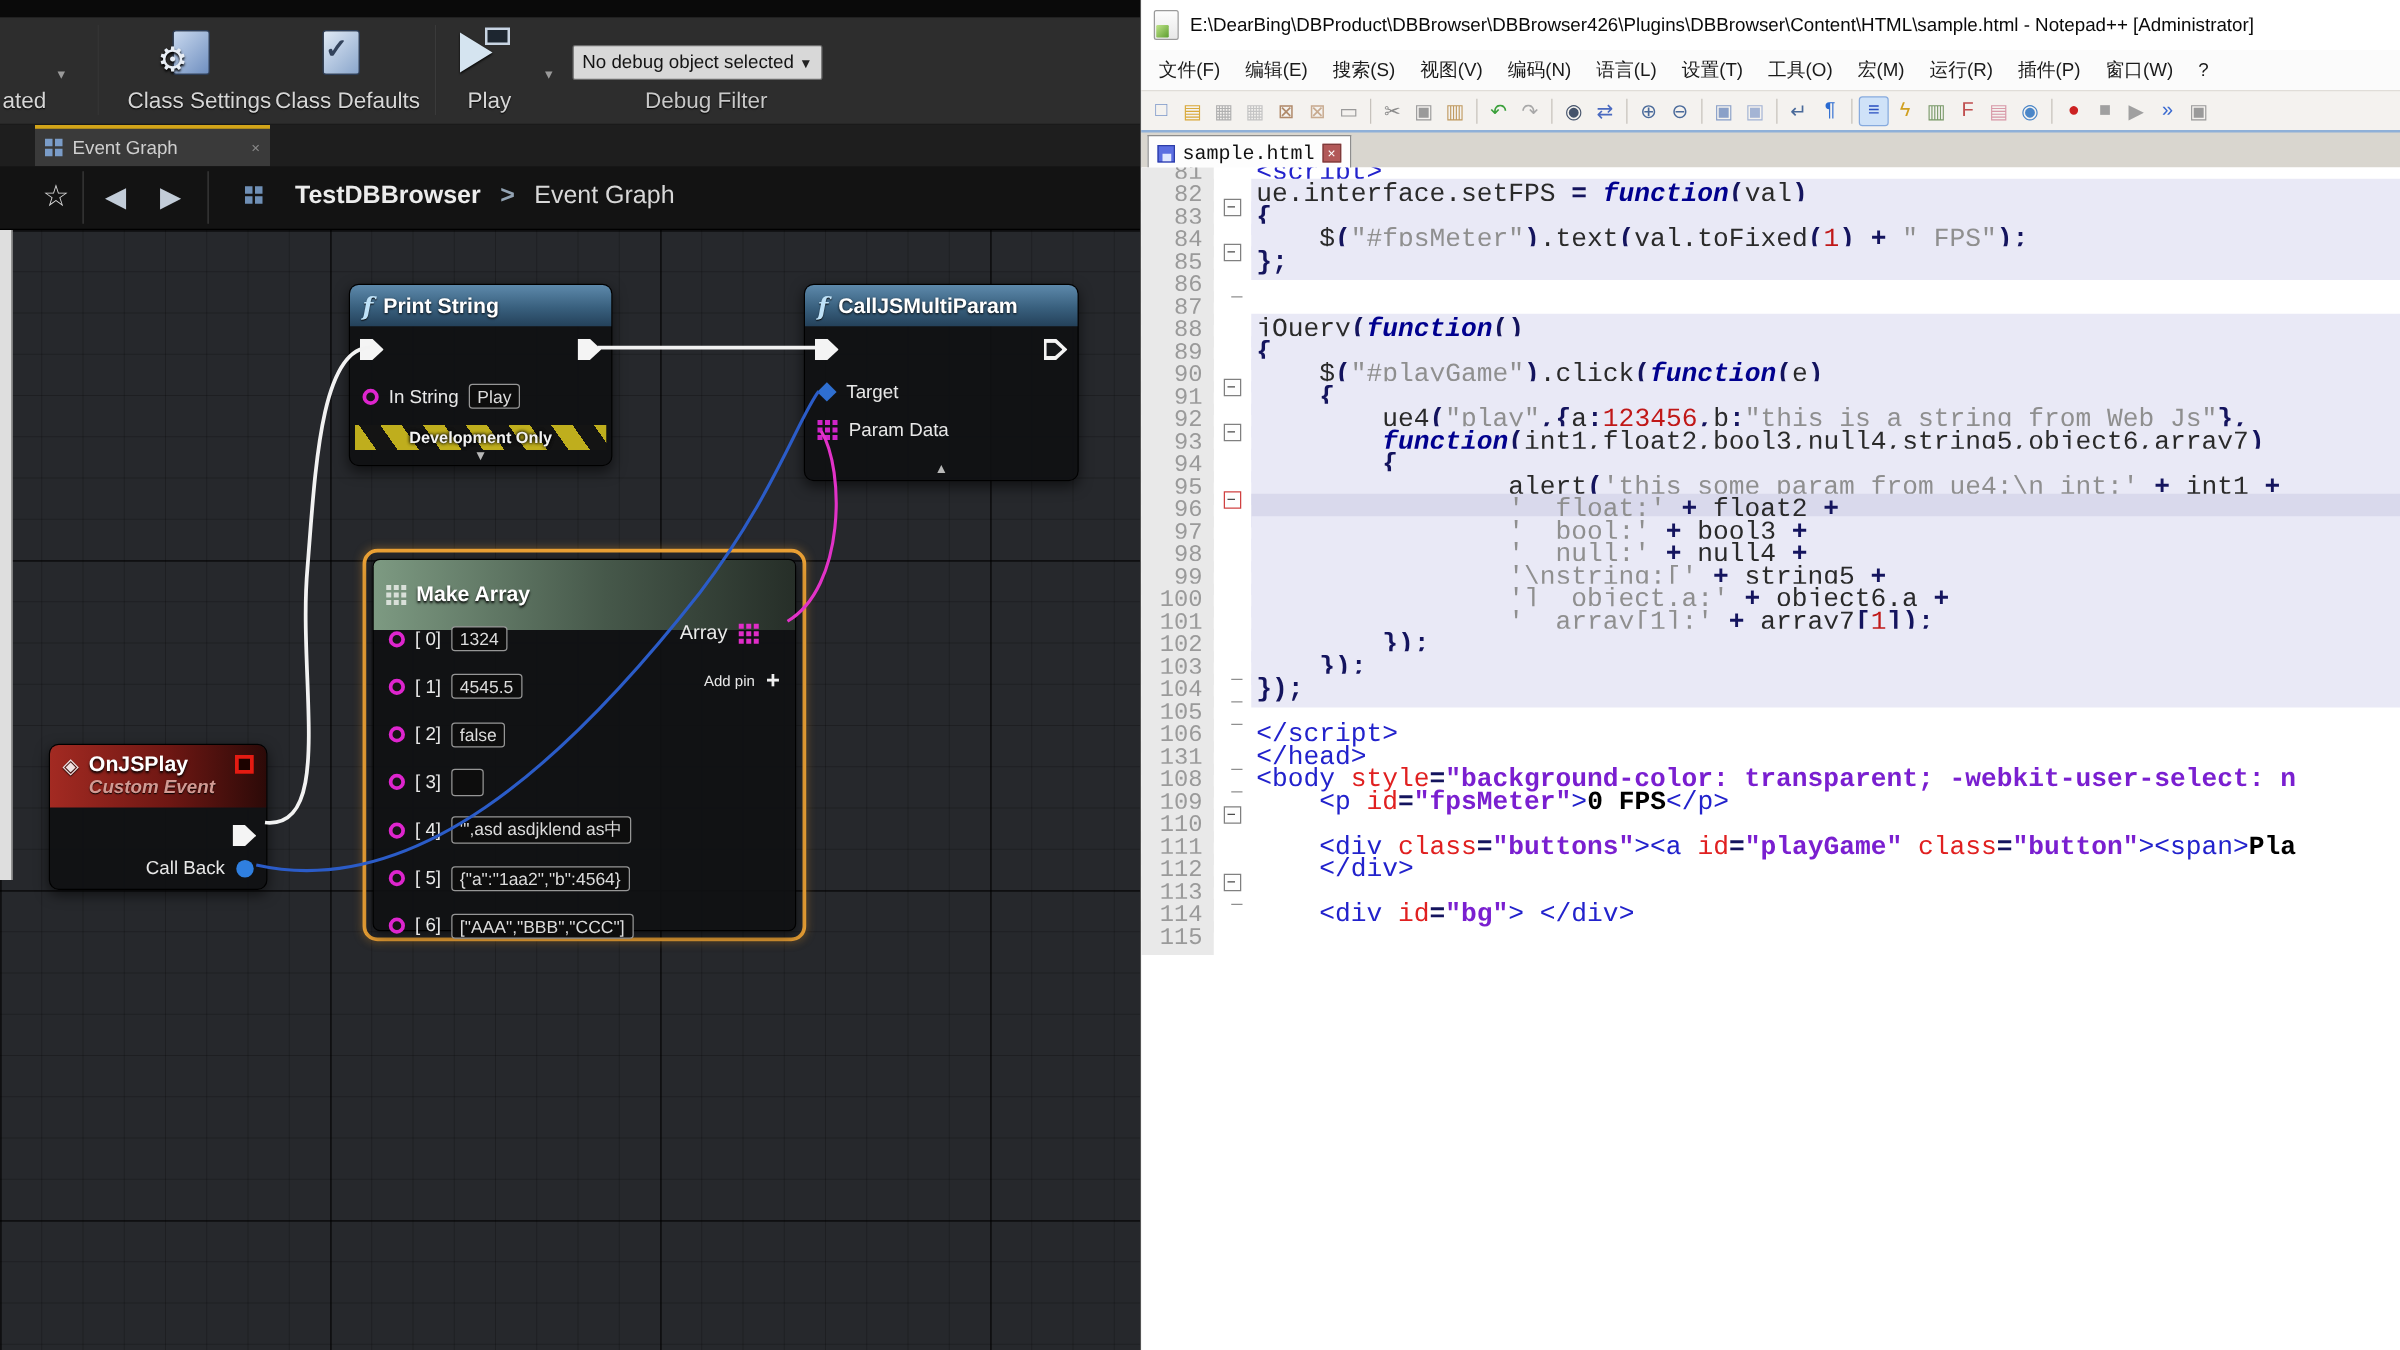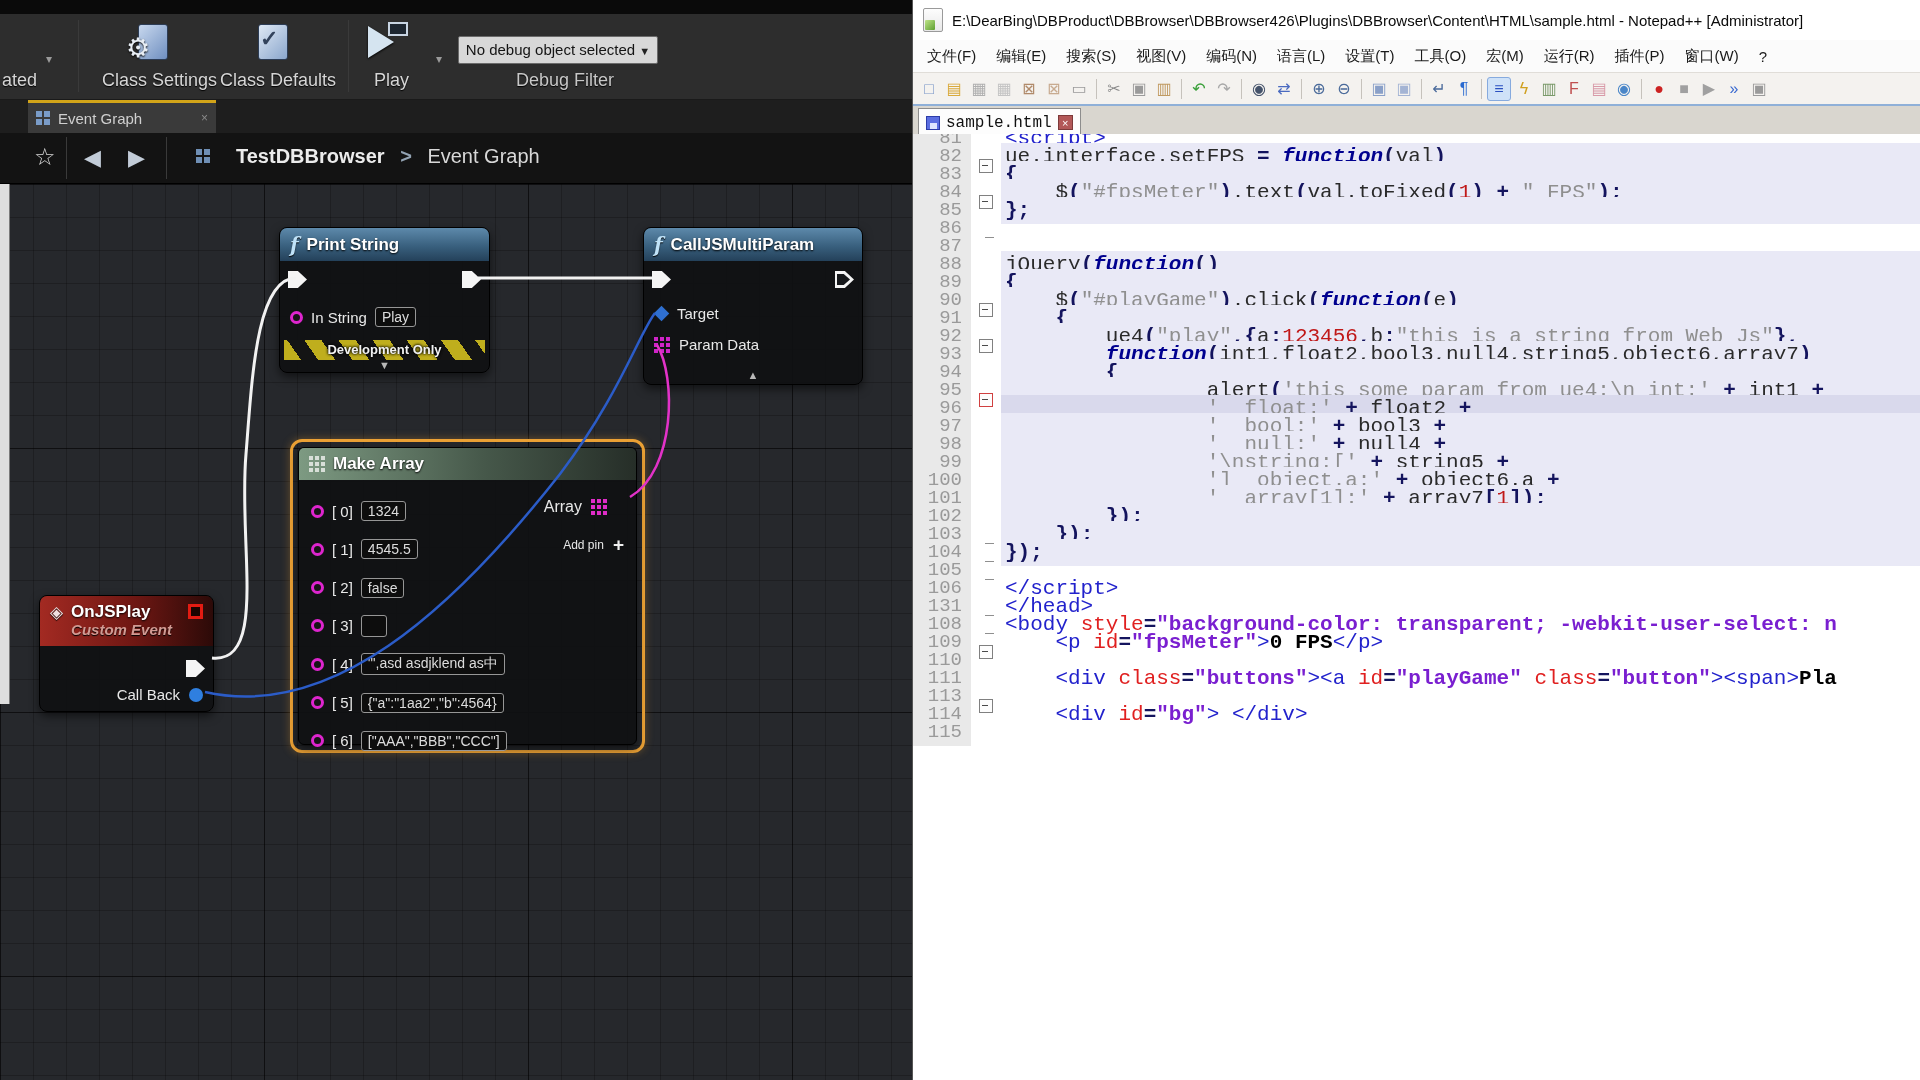--- a/index.html
+++ b/index.html
@@ -208,31 +208,31 @@
         <div class="node-hdr hdr-blue">
           <span class="fn-ico">f</span>
           <span class="node-title">CallJSMultiParam</span>
         </div>
         <span class="exec" style="left:8px; top:43px;"></span>
         <span class="exec hollow" style="right:8px; top:43px;"></span>
         <div style="position:absolute; left:12px; top:77px; display:flex; align-items:center; gap:10px;">
           <span class="pin-diamond"></span>
           <span class="pin-label">Target</span>
         </div>
-        <div style="position:absolute; left:10px; top:108px; display:flex; align-items:center; gap:9px;">
+        <div style="position:absolute; left:10px; top:108px; display:flex; gap:9px;">
           <span class="grid9" style="color:#d024c8;">
               <i></i>
             </span>
           <span class="pin-label">Param Data</span>
         </div>
         <span class="node-caret" style="bottom:3px;">▲</span>
       </div>
 
       <div class="node" style="left:298px; top:263px; width:339px; height:298px; border-radius:6px;">
-        <div class="node-hdr hdr-green" style="height:32px; border-radius:5px 5px 0 0;">
+        <div class="node-hdr hdr-green" style="height:56px; border-radius:5px 5px 0 0;">
           <span class="grid9" style="color:#d8dfd8;">
               <i></i>
             </span>
           <span class="node-title">Make Array</span>
         </div>
         <div id="ma-rows">
             <div class="ma-row" style="top: 51px;">
               <span class="pin-donut"></span>
               <span class="pin-label">[ 0]</span>
               <span class="pin-box">1324</span>
@@ -398,19 +398,20 @@
         <div class="line sel"><span class="ln">102</span><span class="fold fe"><span class="redline"></span></span><span class="code"><span class="seg-d">        </span><span class="seg-o">});</span></span></div>
         <div class="line sel"><span class="ln">103</span><span class="fold fe"></span><span class="code"><span class="seg-d">    </span><span class="seg-o">});</span></span></div>
         <div class="line sel"><span class="ln">104</span><span class="fold fe"></span><span class="code"><span class="seg-o">});</span></span></div>
         <div class="line sel"><span class="ln">105</span><span class="fold fl"></span><span class="code"></span></div>
         <div class="line"><span class="ln">106</span><span class="fold fe"></span><span class="code"><span class="seg-t">&lt;/script&gt;</span></span></div>
         <div class="line"><span class="ln">131</span><span class="fold fe"></span><span class="code"><span class="seg-t">&lt;/head&gt;</span></span></div>
         <div class="line"><span class="ln">108</span><span class="fold fm"></span><span class="code"><span class="seg-t">&lt;body </span><span class="seg-a">style</span><span class="seg-o">=</span><span class="seg-v">"background-color: transparent; -webkit-user-select: n</span></span></div>
         <div class="line"><span class="ln">109</span><span class="fold fl"></span><span class="code"><span class="seg-d">    </span><span class="seg-t">&lt;p </span><span class="seg-a">id</span><span class="seg-o">=</span><span class="seg-v">"fpsMeter"</span><span class="seg-t">&gt;</span><span class="seg-b">0 FPS</span><span class="seg-t">&lt;/p&gt;</span></span></div>
         <div class="line"><span class="ln">110</span><span class="fold fl"></span><span class="code"></span></div>
         <div class="line"><span class="ln">111</span><span class="fold fm"></span><span class="code"><span class="seg-d">    </span><span class="seg-t">&lt;div </span><span class="seg-a">class</span><span class="seg-o">=</span><span class="seg-v">"buttons"</span><span class="seg-t">&gt;&lt;a </span><span class="seg-a">id</span><span class="seg-o">=</span><span class="seg-v">"playGame"</span><span class="seg-t"> </span><span class="seg-a">class</span><span class="seg-o">=</span><span class="seg-v">"button"</span><span class="seg-t">&gt;&lt;span&gt;</span><span class="seg-b">Pla</span></span></div>
+        <div class="line"><span class="ln">112</span><span class="fold fe"></span><span class="code"><span class="seg-d">    </span><span class="seg-t">&lt;/div&gt;</span></span></div>
         <div class="line"><span class="ln">113</span><span class="fold fl"></span><span class="code"></span></div>
         <div class="line"><span class="ln">114</span><span class="fold fl"></span><span class="code"><span class="seg-d">    </span><span class="seg-t">&lt;div </span><span class="seg-a">id</span><span class="seg-o">=</span><span class="seg-v">"bg"</span><span class="seg-t">&gt; &lt;/div&gt;</span></span></div>
         <div class="line"><span class="ln">115</span><span class="fold fl"></span><span class="code"></span></div>
       </div>
   </div>
 
 </div>
 
 </body></html>

